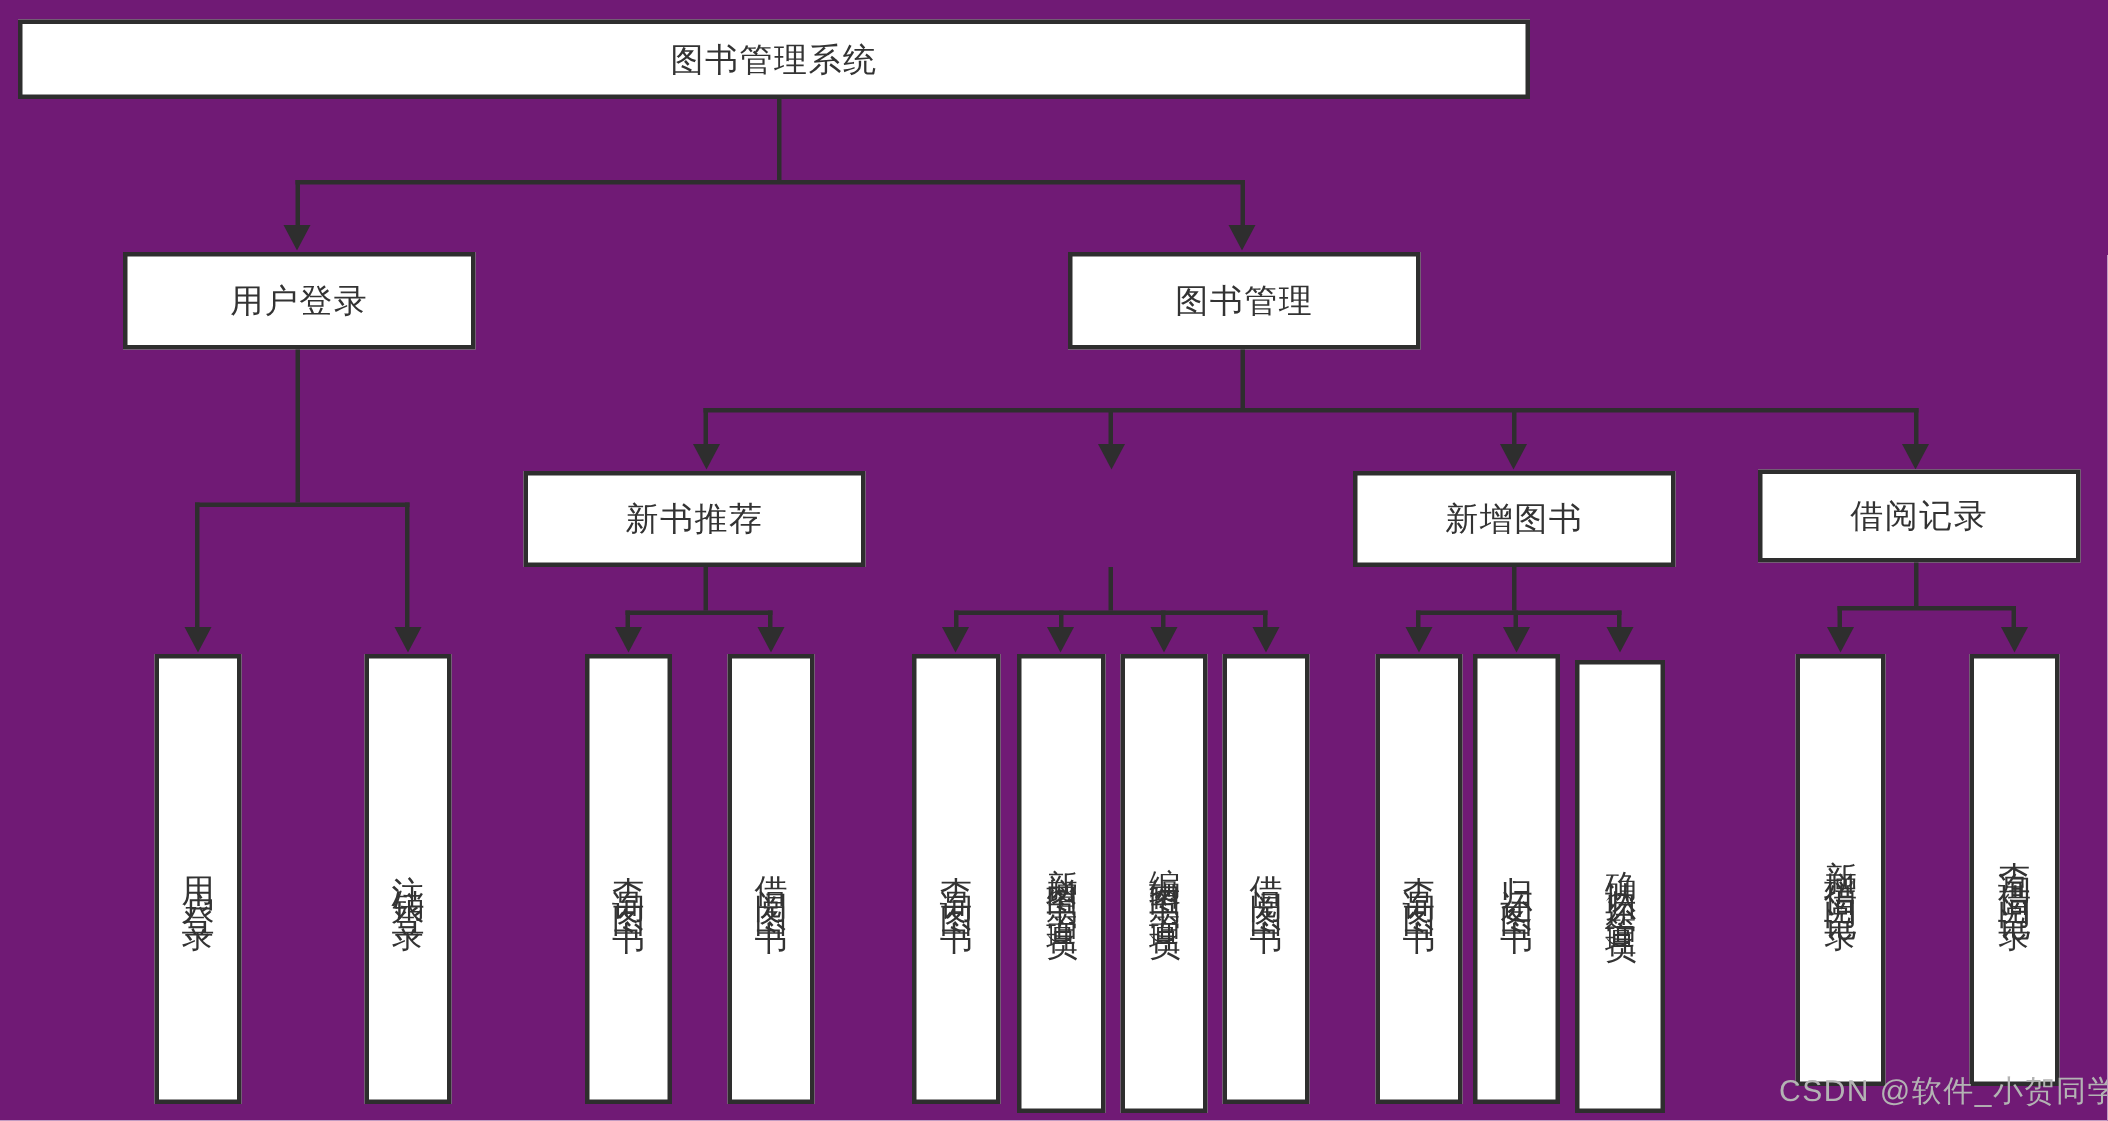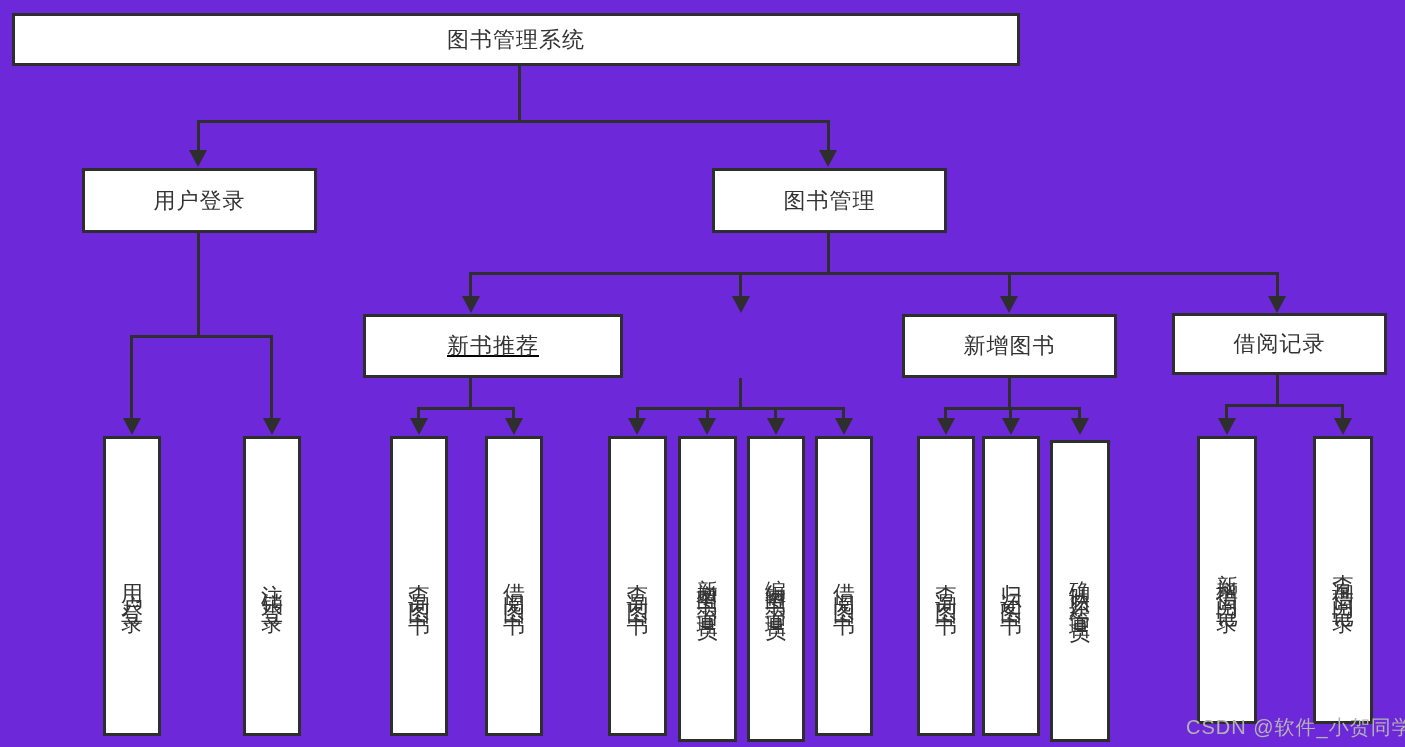--- a/index.html
+++ b/index.html
@@ -1,17 +1,17 @@
 <!DOCTYPE html>
 <html><head>
 <meta charset="utf-8">
 <style>
   html,body{margin:0;padding:0;background:#ffffff;}
   body{font-family:"Liberation Sans","DejaVu Sans",sans-serif;}
-  .canvas{position:relative;width:1405px;height:747px;background:#6d28d9;overflow:hidden;}
+  .canvas{position:relative;width:1405px;height:747px;background:#701a75;overflow:hidden;}
 
   
   .box{position:absolute;box-sizing:border-box;border:3px solid #2e2e2e;background:#ffffff;
        display:flex;align-items:center;justify-content:center;}
   .box .lbl{color:#333333;font-size:22px;letter-spacing:1px;white-space:nowrap;}
   .vbox{position:absolute;box-sizing:border-box;border:3px solid #2e2e2e;background:#ffffff;
         display:flex;align-items:center;justify-content:center;}
   .vbox .vlbl{writing-mode:vertical-rl;text-orientation:mixed;color:#333333;
               font-size:22px;letter-spacing:10px;line-height:1;white-space:nowrap;}
 
@@ -58,21 +58,21 @@
   <div class="hline" style="left:469px;top:272px;width:810px;"></div>
   <div class="vline" style="left:469px;top:272px;height:25px;"></div>
   <div class="arrow" style="left:462px;top:296px;"></div>
   <div class="vline" style="left:739px;top:272px;height:25px;"></div>
   <div class="arrow" style="left:732px;top:296px;"></div>
   <div class="vline" style="left:1008px;top:272px;height:25px;"></div>
   <div class="arrow" style="left:1000px;top:296px;"></div>
   <div class="vline" style="left:1276px;top:272px;height:25px;"></div>
   <div class="arrow" style="left:1268px;top:296px;"></div>
 
-  <div class="box" style="left:363px;top:314px;width:260px;height:64px;text-decoration:underline;">
+  <div class="box" style="left:349px;top:314px;width:228px;height:64px;">
     <span class="lbl">新书推荐</span>
   </div>
   <div class="box" style="left:902px;top:314px;width:215px;height:64px;">
     <span class="lbl">新增图书</span>
   </div>
   <div class="box" style="left:1172px;top:313px;width:215px;height:62px;">
     <span class="lbl">借阅记录</span>
   </div>
 
   <div class="vline" style="left:469px;top:378px;height:29px;"></div>

